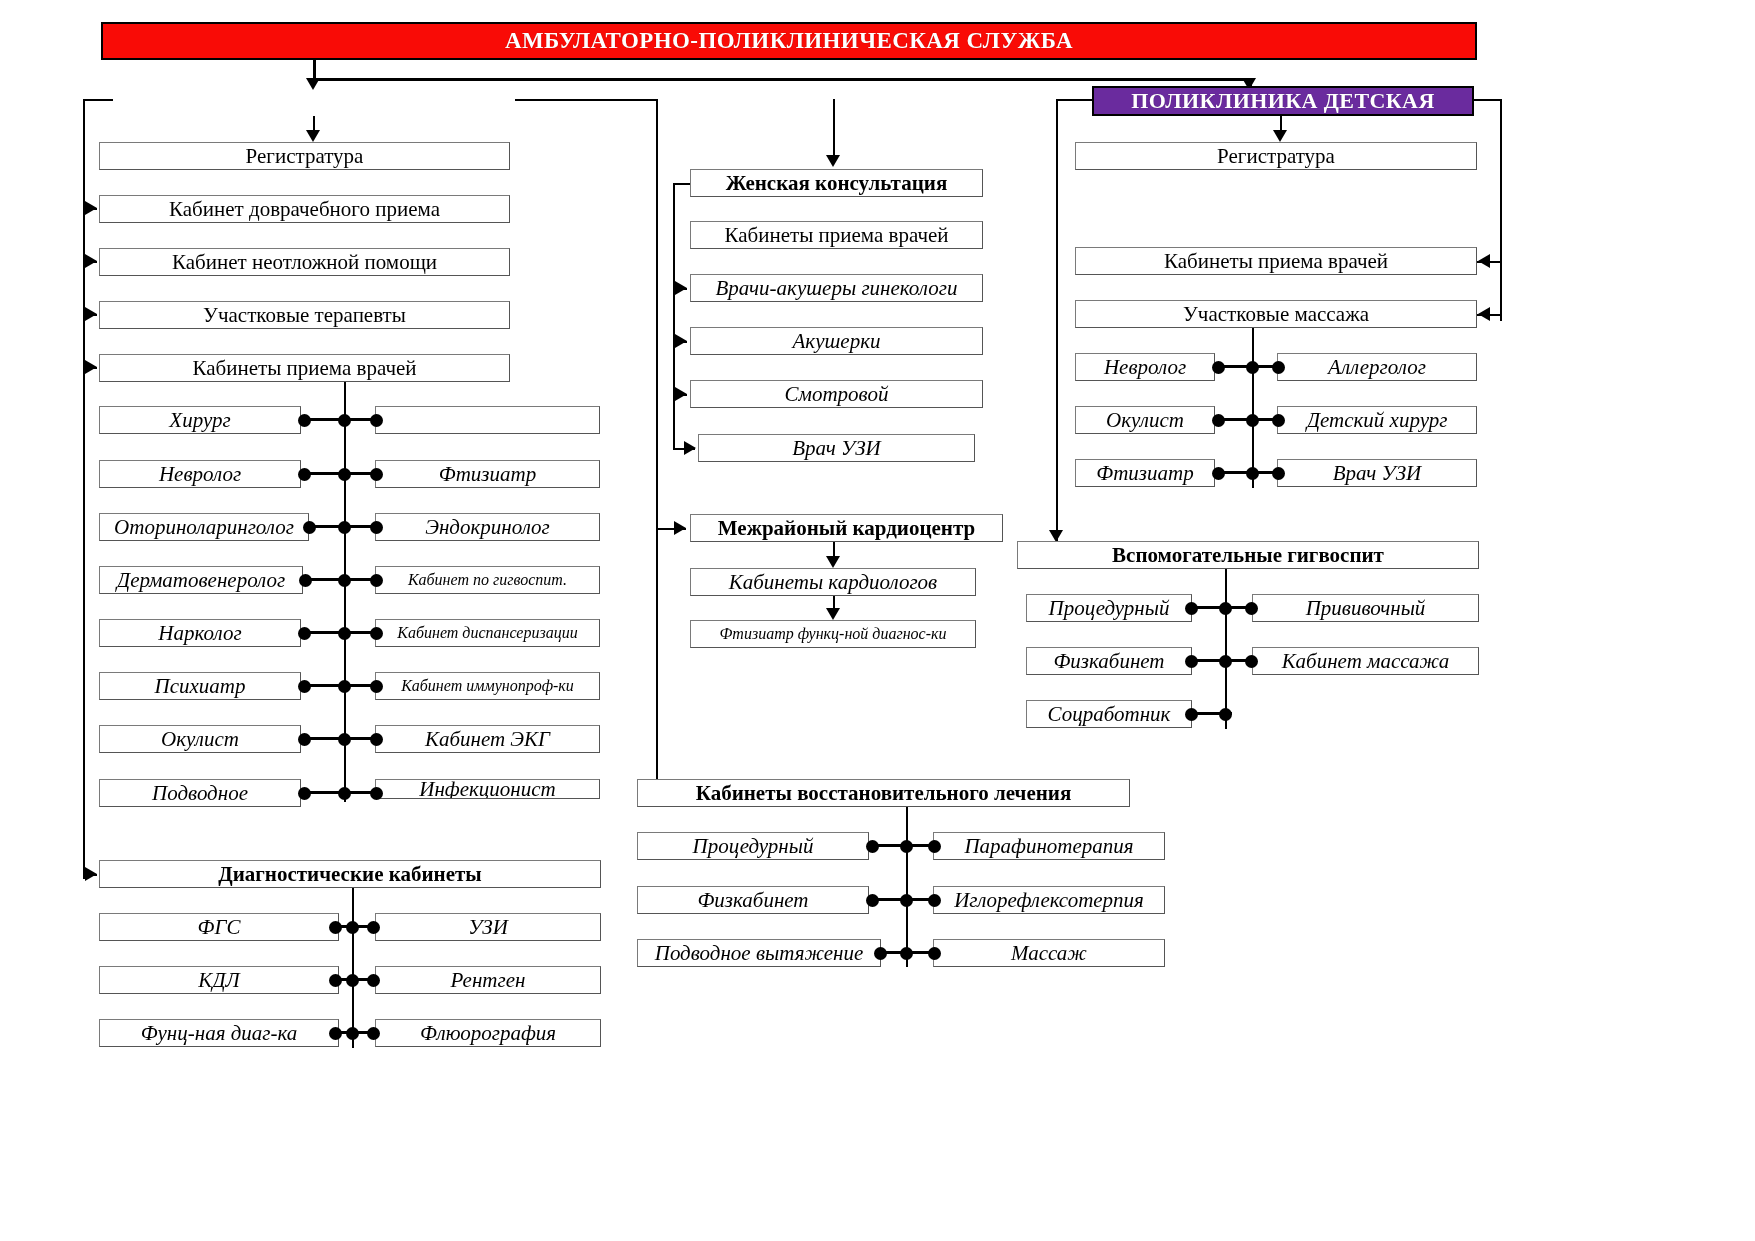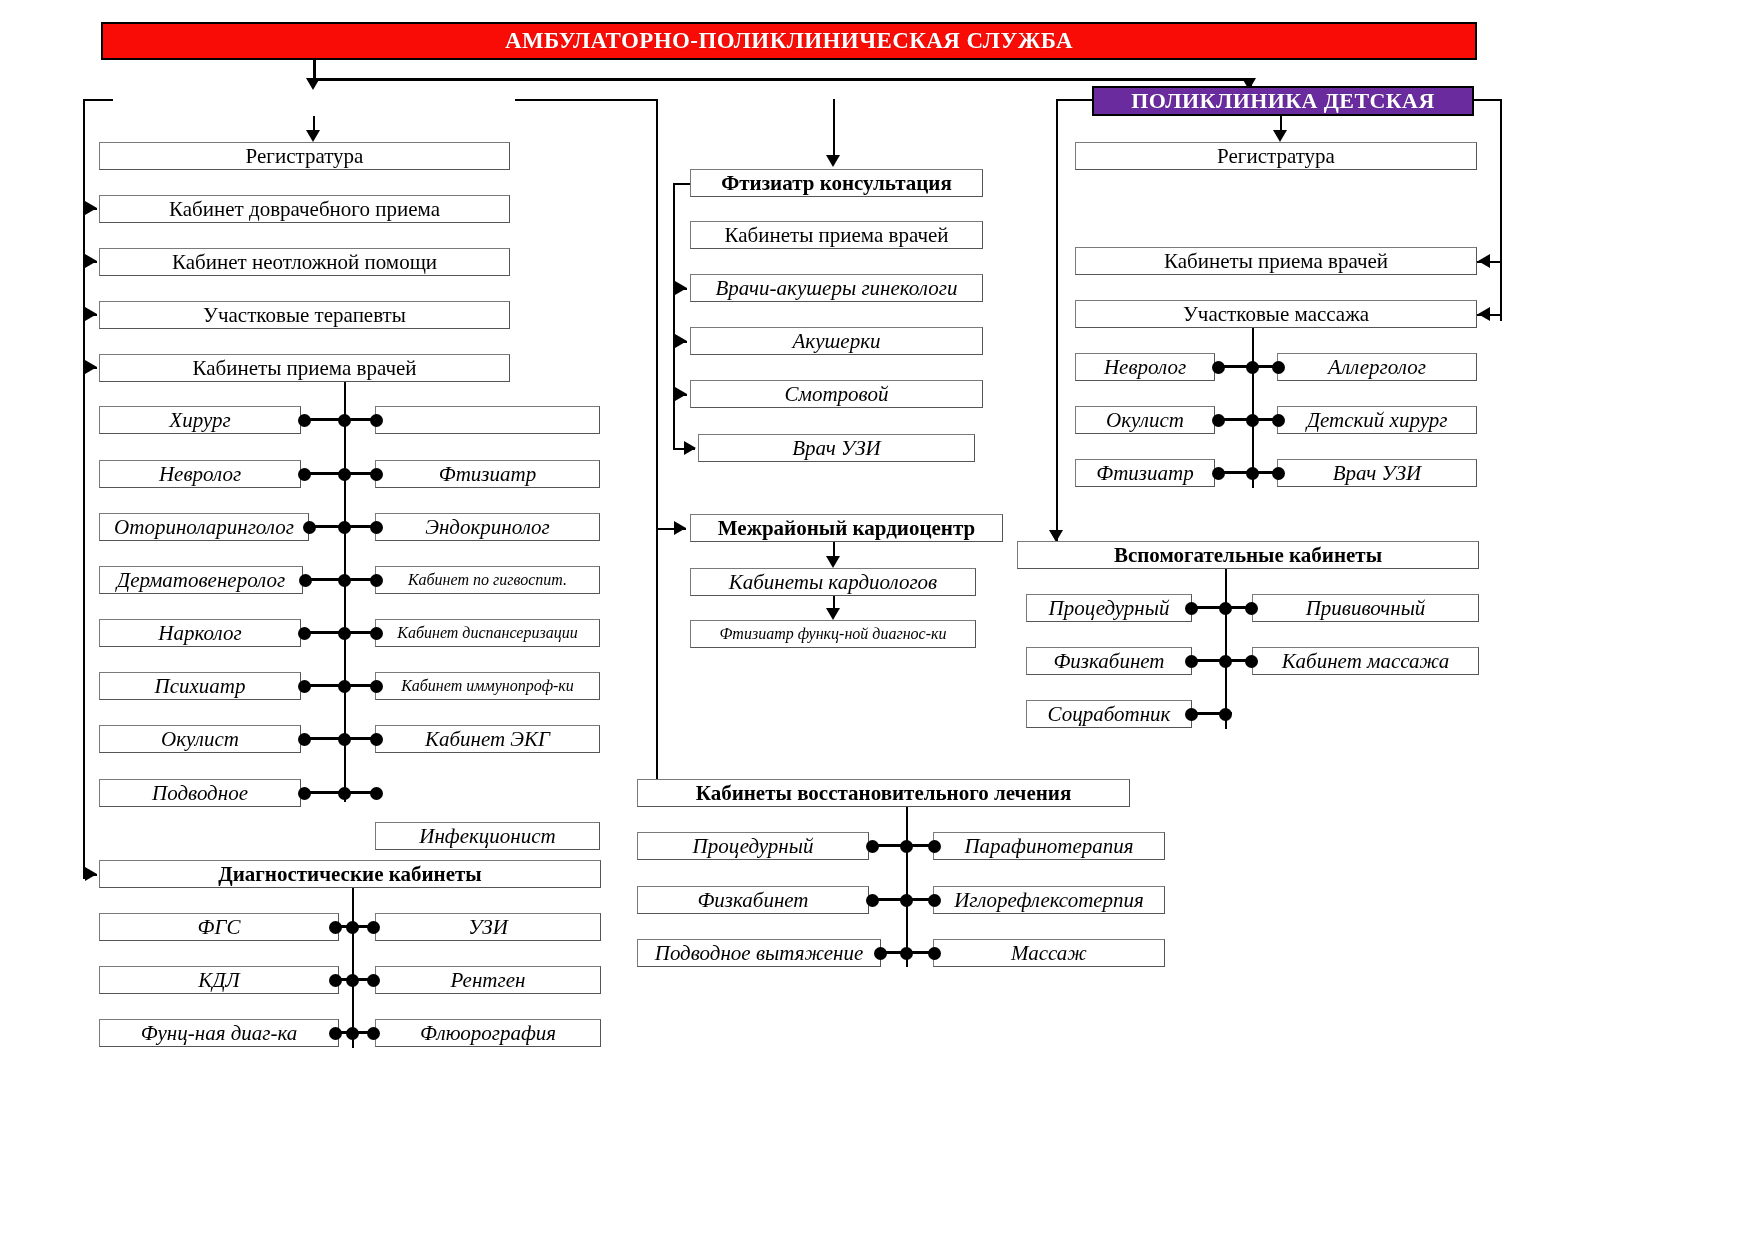--- a/index.html
+++ b/index.html
@@ -173,21 +173,21 @@
   <div class="dot" style="left:370px;top:680px;"></div>
 
   <div class="box italic" style="left:99px;top:725px;width:202px;height:28px;">Окулист</div>
   <div class="box italic" style="left:375px;top:725px;width:225px;height:28px;">Кабинет ЭКГ</div>
   <div class="ln lnh3" style="left:305px;top:737px;width:72px;"></div>
   <div class="dot" style="left:298px;top:733px;"></div>
   <div class="dot" style="left:338px;top:733px;"></div>
   <div class="dot" style="left:370px;top:733px;"></div>
 
   <div class="box italic" style="left:99px;top:779px;width:202px;height:28px;">Подводное</div>
-  <div class="box italic" style="left:375px;top:822px;width:225px;height:28px;text-align:right;">Инфекционист</div>
+  <div class="box italic" style="left:375px;top:779px;width:225px;height:20px;text-align:right;">Инфекционист</div>
   <div class="ln lnh3" style="left:305px;top:791px;width:72px;"></div>
   <div class="dot" style="left:298px;top:787px;"></div>
   <div class="dot" style="left:338px;top:787px;"></div>
   <div class="dot" style="left:370px;top:787px;"></div>
 
   <div class="ln lnh" style="left:83px;top:874px;width:14px;"></div>
   <div class="arrow right" style="left:85px;top:867px;"></div>
   <div class="box bold" style="left:99px;top:860px;width:502px;height:28px;">Диагностические кабинеты</div>
   <div class="ln lnv" style="left:352px;top:888px;height:160px;"></div>
 
@@ -207,21 +207,21 @@
 
   <div class="box italic" style="left:99px;top:1019px;width:240px;height:28px;">Фунц-ная диаг-ка</div>
   <div class="box italic" style="left:375px;top:1019px;width:226px;height:28px;">Флюорография</div>
   <div class="ln lnh3" style="left:338px;top:1031px;width:38px;"></div>
   <div class="dot" style="left:329px;top:1027px;"></div>
   <div class="dot" style="left:346px;top:1027px;"></div>
   <div class="dot" style="left:367px;top:1027px;"></div>
 
   <div class="ln lnv" style="left:833px;top:99px;height:58px;"></div>
   <div class="arrow down" style="left:826px;top:155px;"></div>
-  <div class="box bold" style="left:690px;top:169px;width:293px;height:28px;">Фтизиатр консультация</div>
+  <div class="box bold" style="left:690px;top:169px;width:293px;height:28px;">Женская консультация</div>
 
   <div class="ln lnv" style="left:673px;top:183px;height:265px;"></div>
   <div class="ln lnh" style="left:673px;top:183px;width:18px;"></div>
 
   <div class="box" style="left:690px;top:221px;width:293px;height:28px;">Кабинеты приема врачей</div>
 
   <div class="ln lnh" style="left:673px;top:288px;width:14px;"></div>
   <div class="arrow right" style="left:675px;top:281px;"></div>
   <div class="box italic" style="left:690px;top:274px;width:293px;height:28px;">Врачи-акушеры гинекологи</div>
 
@@ -309,21 +309,21 @@
   <div class="dot" style="left:1272px;top:414px;"></div>
 
   <div class="box italic" style="left:1075px;top:459px;width:140px;height:28px;">Фтизиатр</div>
   <div class="box italic" style="left:1277px;top:459px;width:200px;height:28px;">Врач УЗИ</div>
   <div class="ln lnh3" style="left:1218px;top:471px;width:62px;"></div>
   <div class="dot" style="left:1212px;top:467px;"></div>
   <div class="dot" style="left:1246px;top:467px;"></div>
   <div class="dot" style="left:1272px;top:467px;"></div>
 
   <div class="arrow down" style="left:1049px;top:530px;"></div>
-  <div class="box bold" style="left:1017px;top:541px;width:462px;height:28px;">Вспомогательные кабинеты</div>
+  <div class="box bold" style="left:1017px;top:541px;width:462px;height:28px;">Вспомогательные гигвоспит</div>
   <div class="ln lnv" style="left:1225px;top:569px;height:160px;"></div>
 
   <div class="box italic" style="left:1026px;top:594px;width:166px;height:28px;">Процедурный</div>
   <div class="box italic" style="left:1252px;top:594px;width:227px;height:28px;">Прививочный</div>
   <div class="ln lnh3" style="left:1192px;top:606px;width:62px;"></div>
   <div class="dot" style="left:1185px;top:602px;"></div>
   <div class="dot" style="left:1219px;top:602px;"></div>
   <div class="dot" style="left:1245px;top:602px;"></div>
 
   <div class="box italic" style="left:1026px;top:647px;width:166px;height:28px;">Физкабинет</div>

